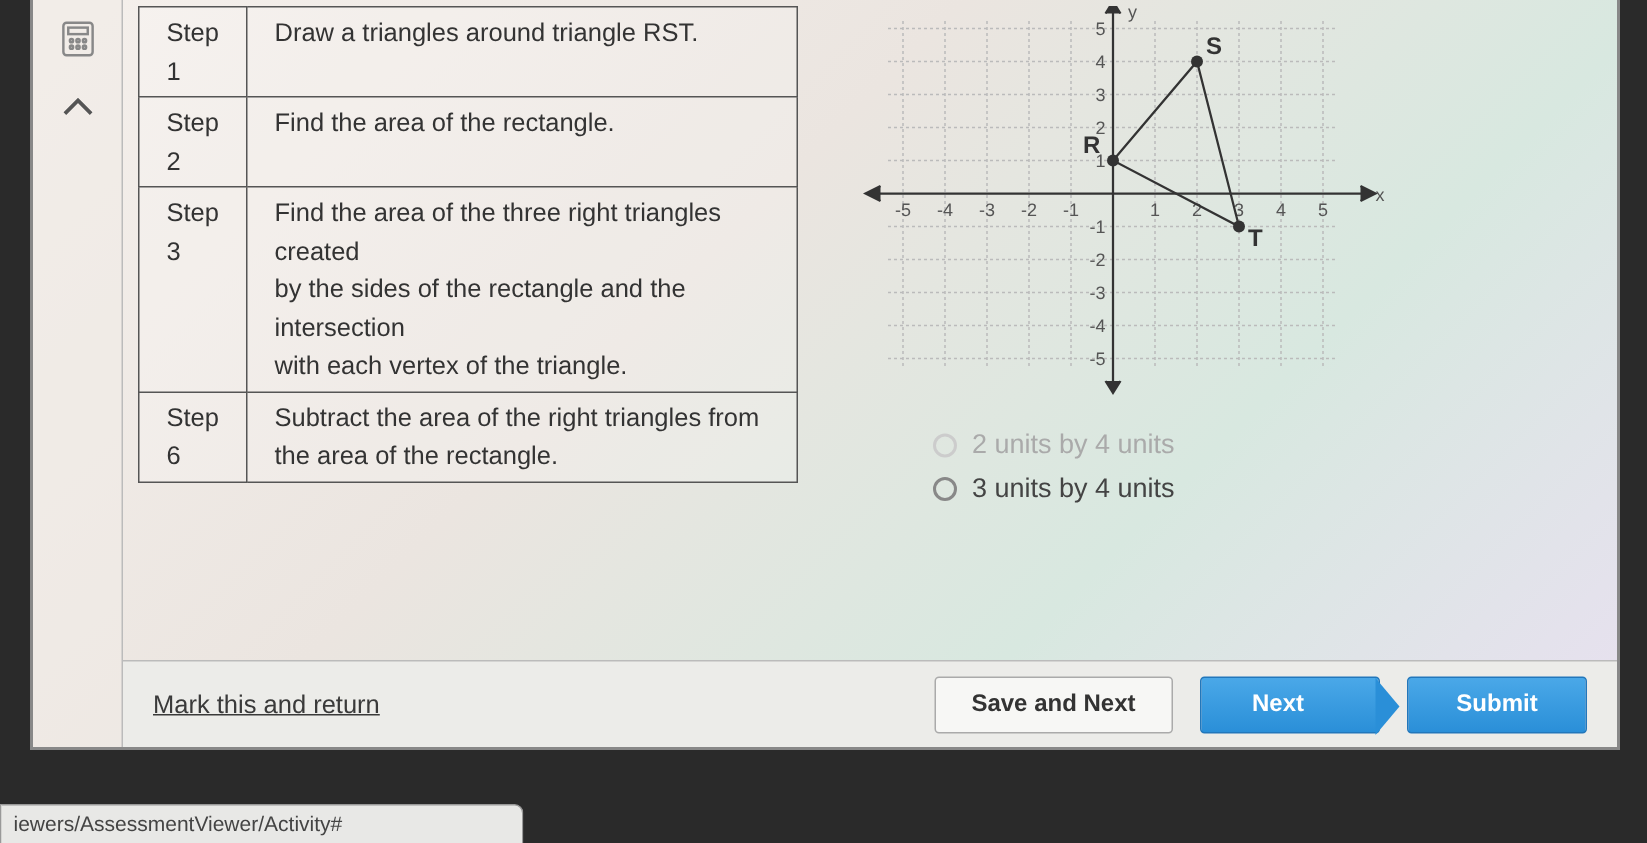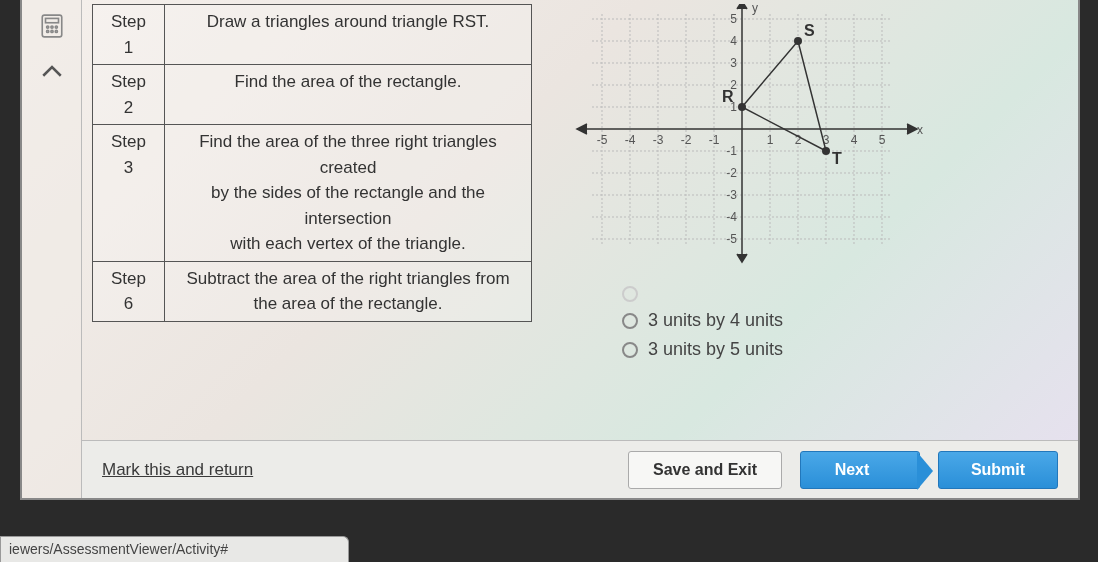--- a/index.html
+++ b/index.html
@@ -46,21 +46,20 @@
     width: 100%;
     font-size: 17px;
     color: #333;
     background: rgba(255,255,255,0.2);
   }
   table.steps td {
     border: 1px solid #555;
     padding: 4px 18px;
     vertical-align: top;
     line-height: 1.5;
-    text-align: center;
   }
   table.steps td:first-child { width: 55px; }
   .graph-wrap {
     width: 360px; height: 260px;
     position: relative;
     margin-left: 30px;
   }
   .answers {
     margin-top: 18px;
     margin-left: 80px;
@@ -270,35 +269,32 @@
             <text x="150" y="98">R</text>
             <text x="232" y="32">S</text>
             <text x="260" y="160">T</text>
           </g>
         </svg>
       </div>
 
       <div class="answers">
         <div class="answer-row disabled">
           <span class="radio"></span>
+          <span>2 units by 4 units</span>
         </div>
         <div class="answer-row">
           <span class="radio"></span>
           <span>3 units by 4 units</span>
         </div>
-        <div class="answer-row">
-          <span class="radio"></span>
-          <span>3 units by 5 units</span>
-        </div>
       </div>
     </div>
   </div>
 
   <div class="bottom-bar">
     <a class="mark-return">Mark this and return</a>
     <div class="spacer"></div>
-    <div class="btn btn-plain">Save and Exit</div>
+    <div class="btn btn-plain">Save and Next</div>
     <div class="btn btn-blue btn-next">Next</div>
     <div class="btn btn-blue">Submit</div>
   </div>
 </div>
 
 <div class="tab-strip">iewers/AssessmentViewer/Activity#</div>
 
 </body></html>

